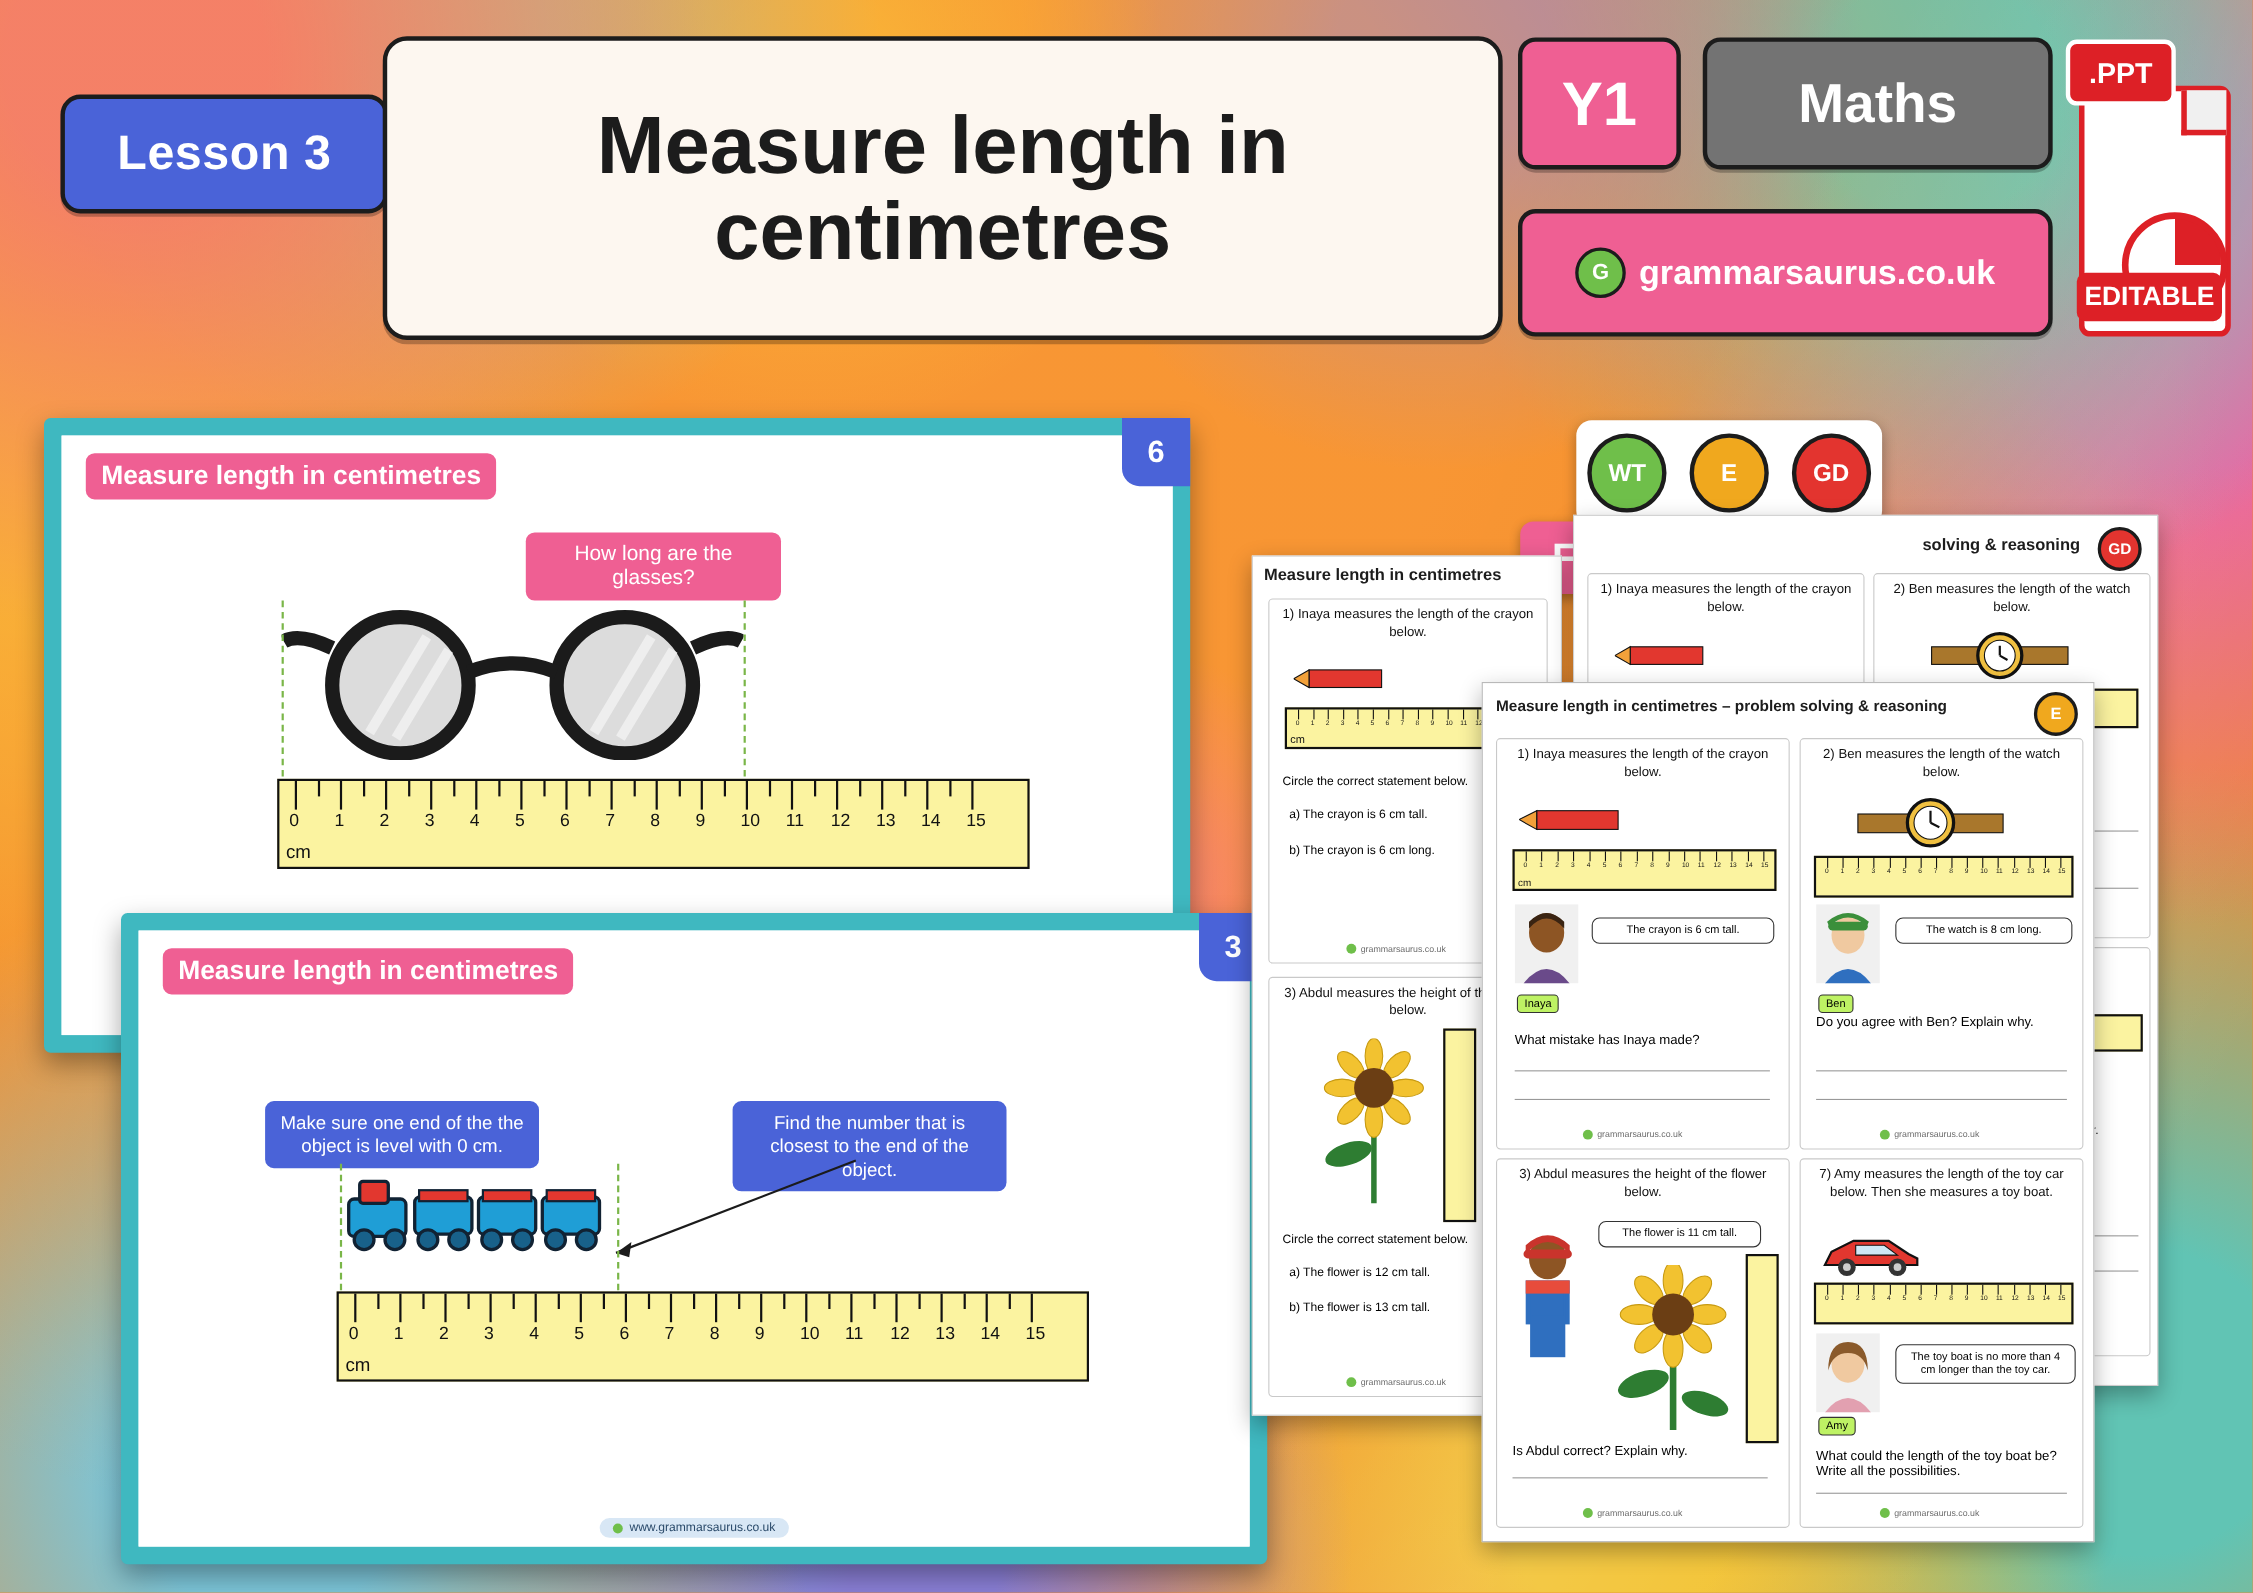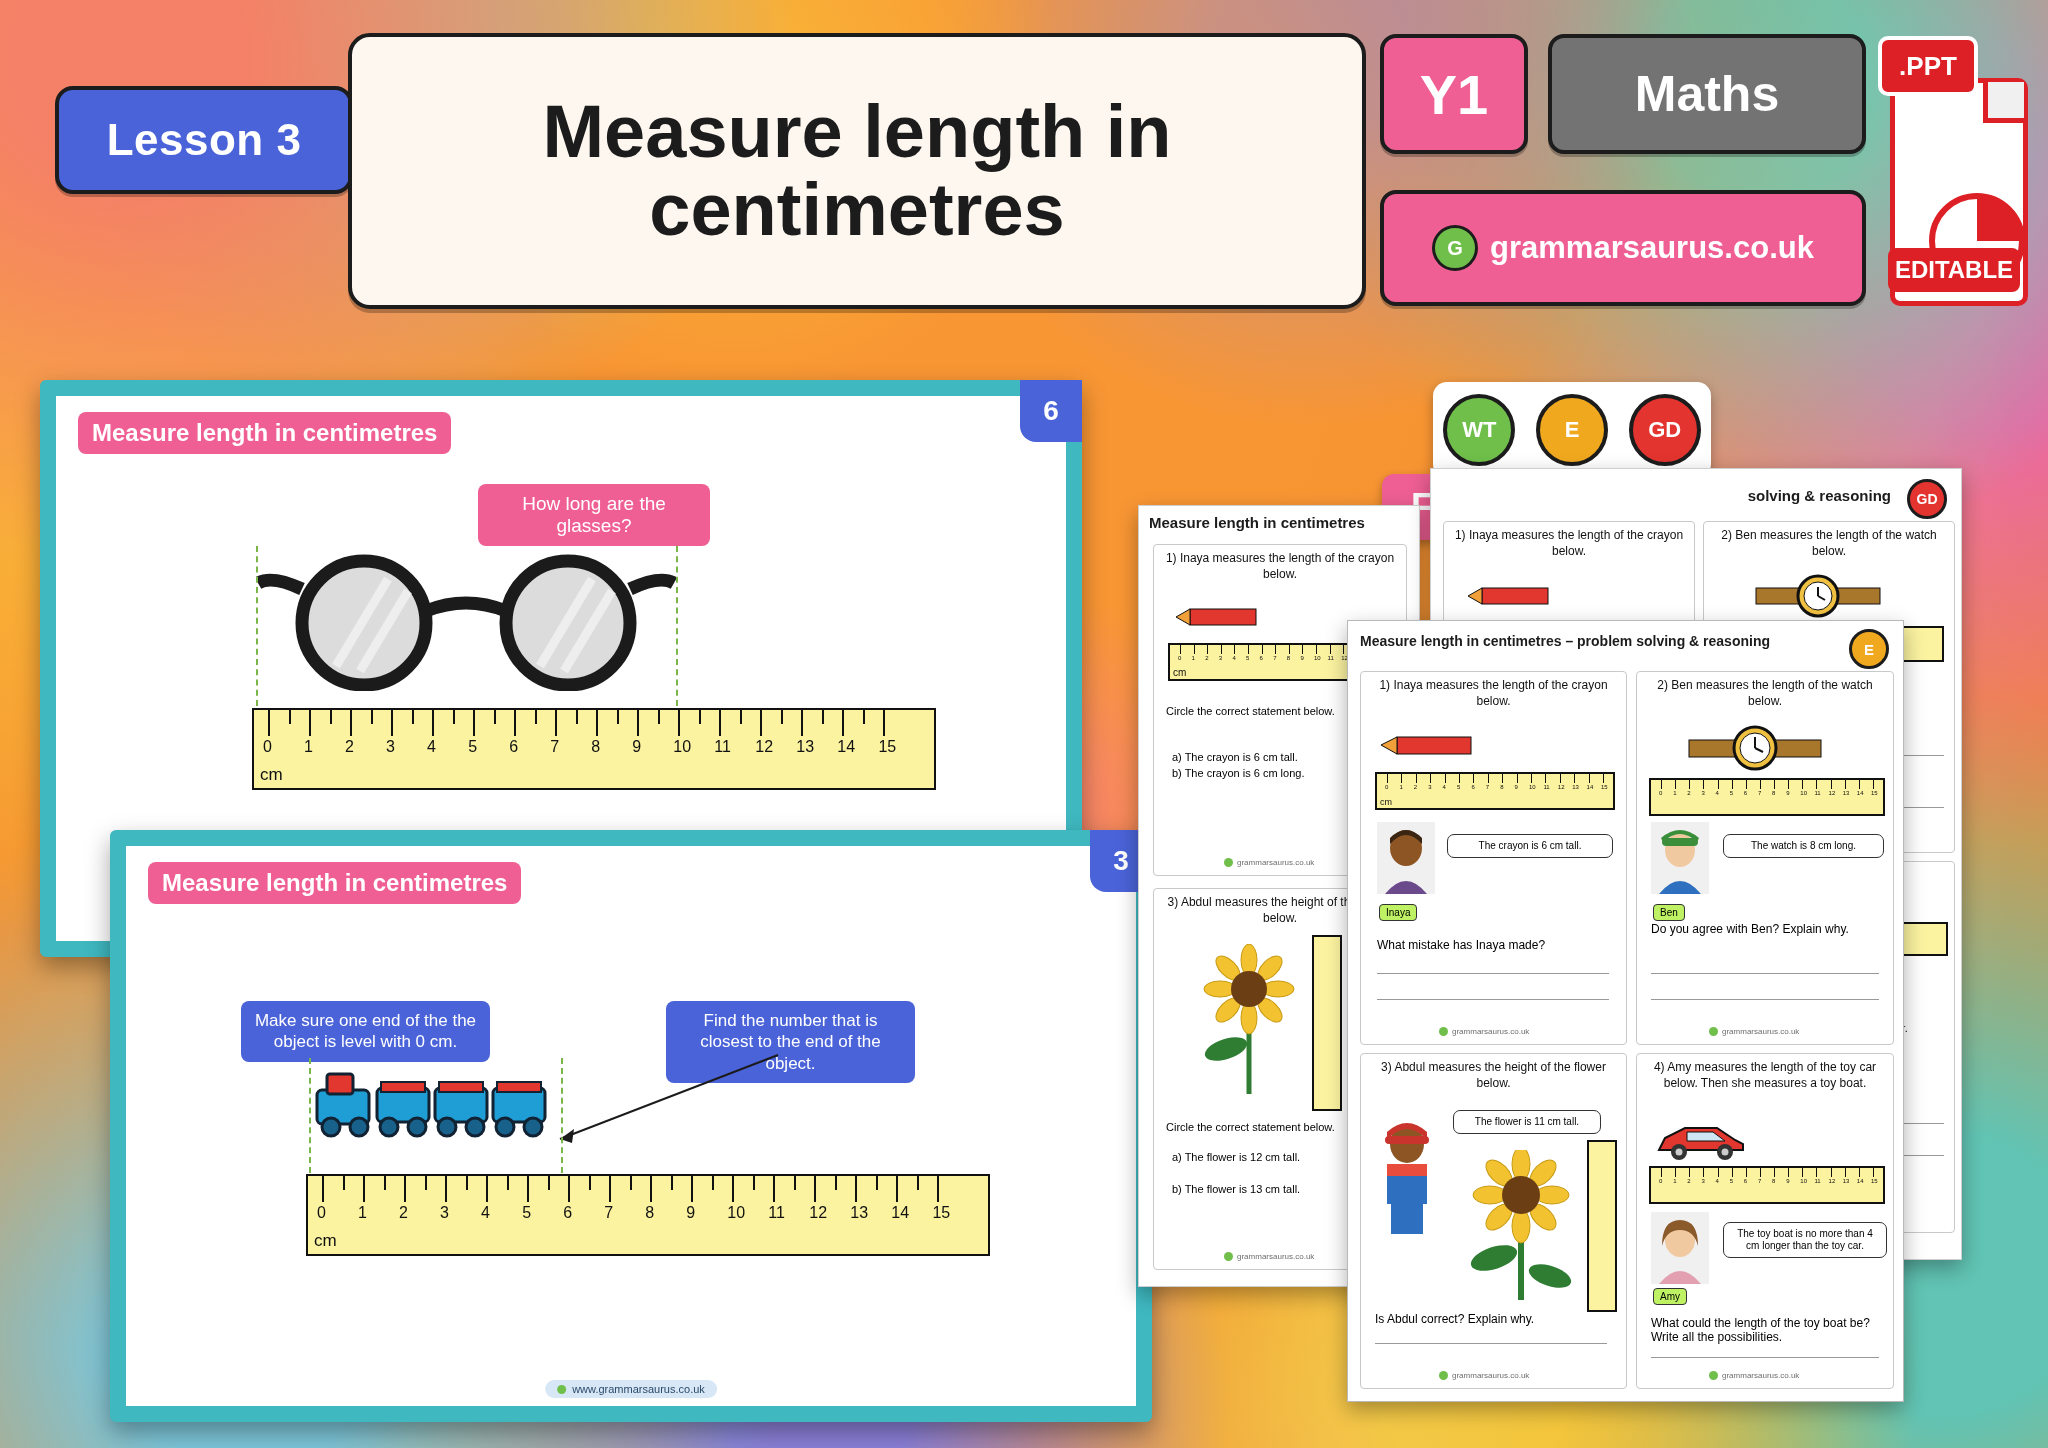--- a/index.html
+++ b/index.html
@@ -366,21 +366,21 @@
           <div style="position: absolute; top: 10px; font-size: 6px; color: rgb(17, 17, 17); left: 171.2px;">12</div>
           <div style="position: absolute; top: 0px; width: 1px; height: 9px; background: rgb(17, 17, 17); left: 186.8px;"></div>
           <div style="position: absolute; top: 10px; font-size: 6px; color: rgb(17, 17, 17); left: 184.8px;">13</div>
           <div style="position: absolute; top: 0px; width: 1px; height: 9px; background: rgb(17, 17, 17); left: 200.4px;"></div>
           <div style="position: absolute; top: 10px; font-size: 6px; color: rgb(17, 17, 17); left: 198.4px;">14</div>
           <div style="position: absolute; top: 0px; width: 1px; height: 9px; background: rgb(17, 17, 17); left: 214px;"></div>
           <div style="position: absolute; top: 10px; font-size: 6px; color: rgb(17, 17, 17); left: 212px;">15</div>
         </div>
     </div>
     <div style="position:absolute;left:12px;top:160px;width:230px;font-size:11px;">Circle the correct statement below.</div>
-    <div style="position:absolute;left:18px;top:206px;font-size:11px;text-align:center;">a)   The crayon is 6 cm tall.</div>
+    <div style="position:absolute;left:18px;top:190px;font-size:11px;text-align:center;">a)   The crayon is 6 cm tall.</div>
     <div style="position:absolute;left:18px;top:222px;font-size:11px;">b)   The crayon is 6 cm long.</div>
     <div class="wsfooter" style="position:absolute;left:70px;bottom:8px;">
       <span class="greendot"></span>
       <span>grammarsaurus.co.uk</span>
     </div>
   </div>
   <div class="q-box" style="left:14px;top:382px;width:252px;height:380px;">
     <div class="q-text">3) Abdul measures the height of the flower below.</div>
     <svg style="position:absolute;left:40px;top:55px;" width="110" height="150" viewBox="0 0 110 150">
       <line x1="55" y1="150" x2="55" y2="60" stroke="#2e7d32" stroke-width="5"></line>
@@ -616,21 +616,21 @@
     <div class="ruler" style="position:absolute;left:226px;top:86px;width:26px;height:168px;"></div>
     <div style="position:absolute;left:14px;top:258px;font-size:12px;">Is Abdul correct? Explain why.</div>
     <div class="line" style="position:absolute;left:14px;top:288px;width:232px;"></div>
     <div class="wsfooter" style="position:absolute;left:78px;bottom:8px;">
       <span class="greendot"></span>
       <span>grammarsaurus.co.uk</span>
     </div>
   </div>
 
   <div class="q-box" style="left:288px;top:432px;width:256px;height:334px;">
-    <div class="q-text">4) Amy measures the length of the toy car below. Then she measures a toy boat.</div>
+    <div class="q-text">7) Amy measures the length of the toy car below. Then she measures a toy boat.</div>
     <svg style="position:absolute;left:18px;top:66px;" width="92" height="42" viewBox="0 0 92 42">
       <path d="M4 30 L10 18 L30 8 L62 8 L80 20 L88 24 L88 30 Z" fill="#e2372f" stroke="#111" stroke-width="2"></path>
       <path d="M32 12 L58 12 L70 21 L32 21 Z" fill="#cfe7f5" stroke="#111"></path>
       <circle cx="24" cy="32" r="8" fill="#333"></circle>
         <circle cx="70" cy="32" r="8" fill="#333"></circle>
       <circle cx="24" cy="32" r="3.5" fill="#ccc"></circle>
         <circle cx="70" cy="32" r="3.5" fill="#ccc"></circle>
     </svg>
     <div class="ruler" style="position:absolute;left:12px;top:112px;width:232px;height:34px;">
       <div class="mini-ticks">

